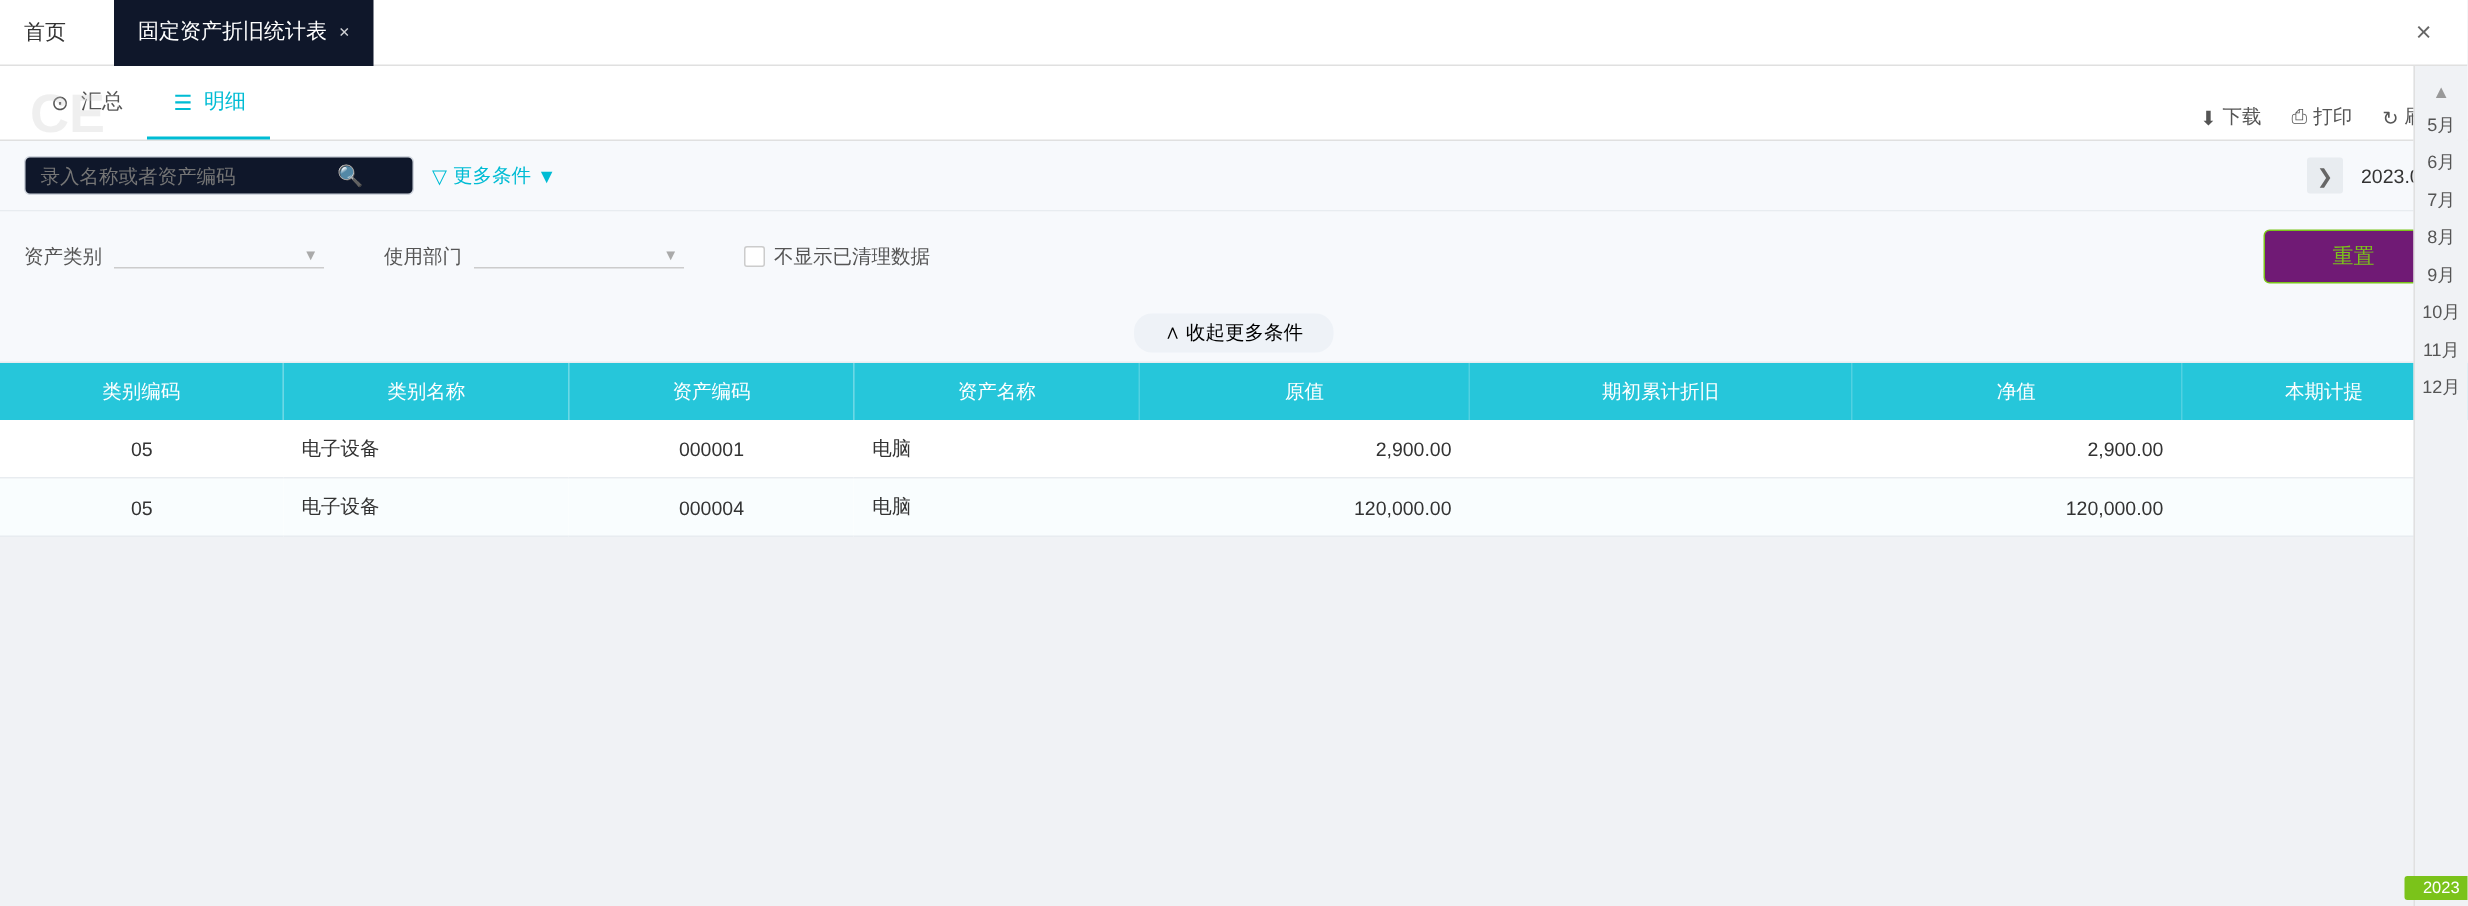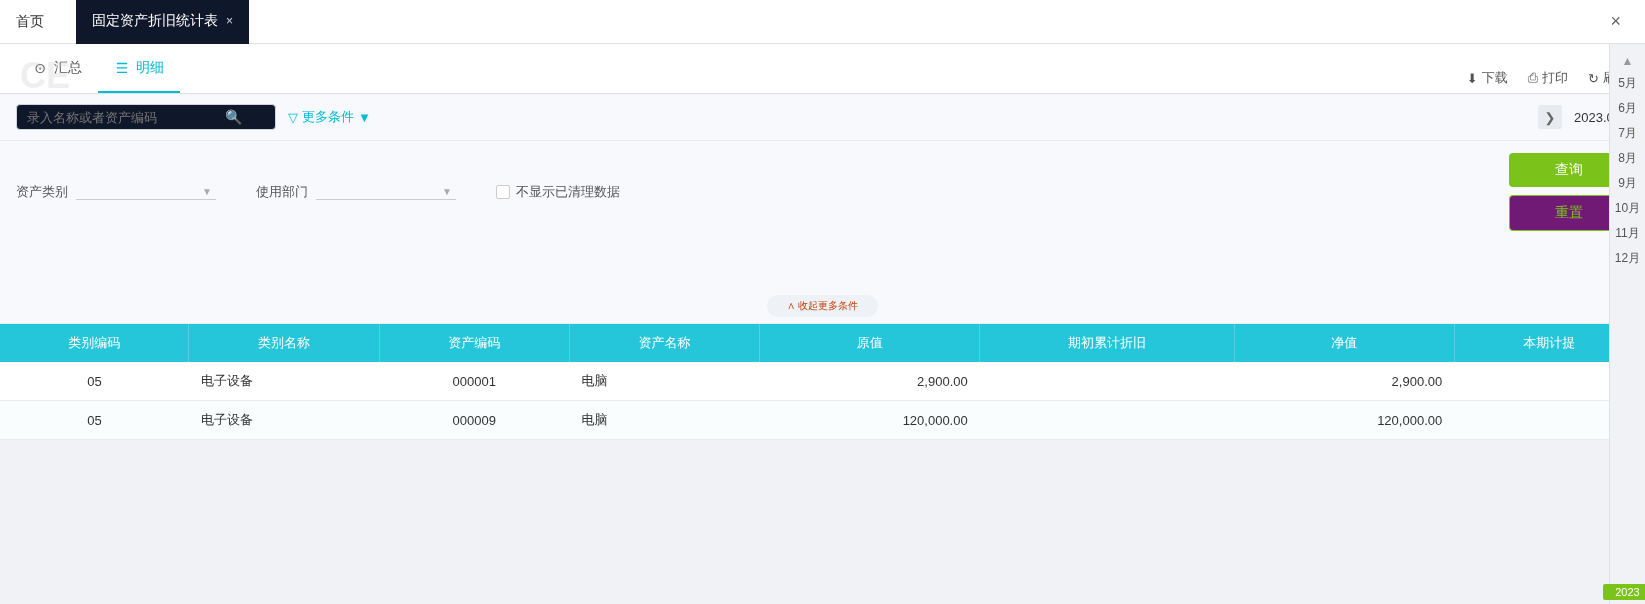--- a/index.html
+++ b/index.html
@@ -246,27 +246,26 @@
       font-size: 14px;
       cursor: pointer;
       min-width: 120px;
     }
     .collapse-bar {
       text-align: center;
       padding: 8px 0 6px 0;
       cursor: pointer;
     }
     .collapse-text {
-      color: #c2410c;
-      font-size: 10px;
+      color: #000000;
+      font-size: 13px;
       background: #eef2f7;
       padding: 4px 20px;
       border-radius: 12px;
       display: inline-block;
-      margin-top: 44px;
     }
 
     
     .table-wrap {
       background: #fff;
       overflow: auto;
     }
     table {
       width: 100%;
       border-collapse: collapse;
@@ -433,21 +432,20 @@
       <div class="filter-select">
         <span class="filter-select-text"></span>
         <span class="filter-select-arrow">▼</span>
       </div>
     </div>
     <div class="filter-checkbox-wrap">
       <div class="filter-checkbox"></div>
       <span class="filter-checkbox-label">不显示已清理数据</span>
     </div>
     <div class="filter-buttons">
-      <button class="btn-query">查询</button>
       <button class="btn-reset">重置</button>
     </div>
   </div>
   <div class="collapse-bar">
     <span class="collapse-text">∧ 收起更多条件</span>
   </div>
 </div>
 
 <div class="table-wrap">
   <table>
@@ -470,21 +468,21 @@
         <td>000001</td>
         <td class="left">电脑</td>
         <td class="num">2,900.00</td>
         <td class="num"></td>
         <td class="num">2,900.00</td>
         <td class="num"></td>
       </tr>
       <tr>
         <td>05</td>
         <td class="left">电子设备</td>
-        <td>000009</td>
+        <td>000004</td>
         <td class="left">电脑</td>
         <td class="num">120,000.00</td>
         <td class="num"></td>
         <td class="num">120,000.00</td>
         <td class="num"></td>
       </tr>
     </tbody>
   </table>
 </div>
 

